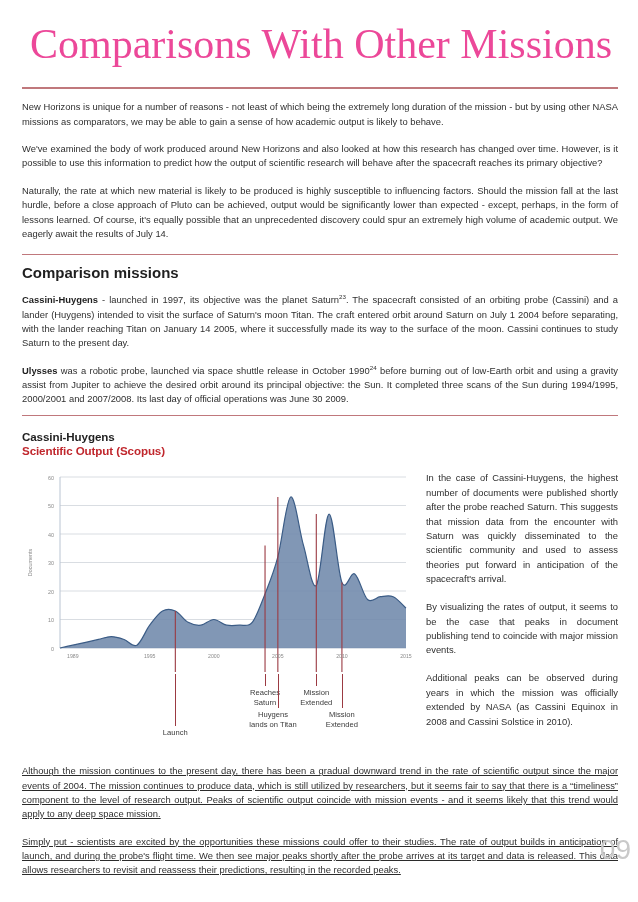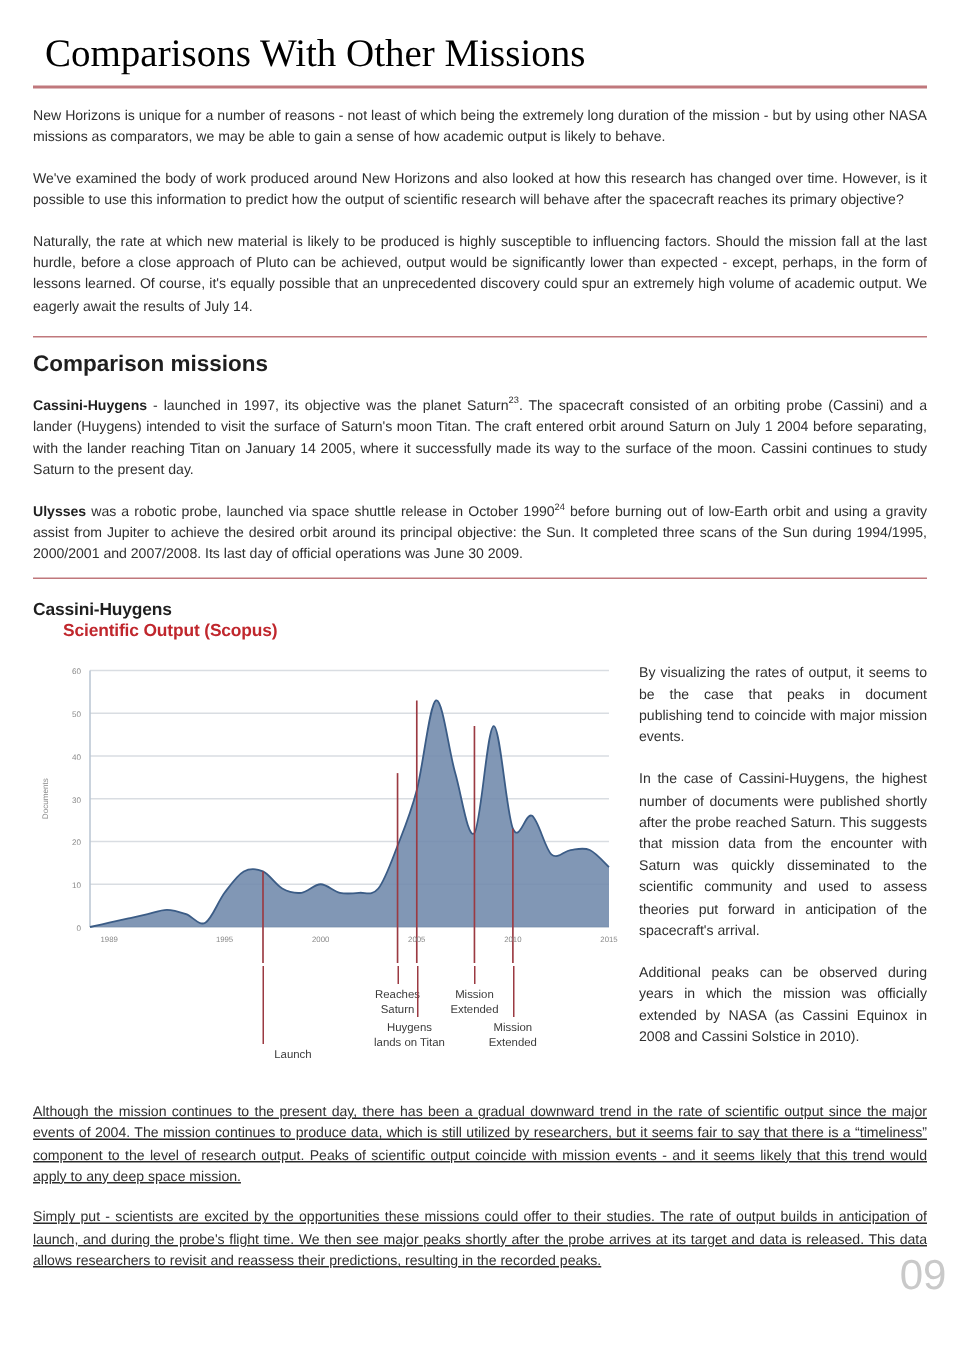--- a/index.html
+++ b/index.html
@@ -22,26 +22,26 @@
   .inner {
     position: absolute;
     left: 22px;
     top: 22px;
     width: 596px;
   }
 
   
   .page-title {
     font-family: "Liberation Serif", serif;
-    font-size: 26px;
+    font-size: 42px;
     font-weight: 400;
     line-height: 1.08;
     letter-spacing: 0px;
-    color: #000000;
-    margin: 0 0 7px 8px;
+    color: #ec4899;
+    margin: 0 0 20px 8px;
     white-space: nowrap;
   }
   .rule-thick {
     height: 2px;
     background: #c0787c;
     width: 100%;
     margin: 0 0 11px 0;
   }
   .rule-thin {
     height: 1px;
@@ -75,21 +75,20 @@
     font-weight: bold;
     color: #1f1f1f;
     letter-spacing: -0.1px;
   }
   .chart-subtitle {
     font-size: 11.6px;
     font-weight: bold;
     color: #c0272d;
     letter-spacing: -0.1px;
     margin-top: 1px;
-    margin-left: 20px;
   }
 
   
   .chart-row {
     display: flex;
     align-items: flex-start;
     margin-top: 12px;
   }
   .chart-col {
     position: relative;
@@ -204,39 +203,39 @@
               <text x="50.81481481481482" y="189" text-anchor="middle" font-size="5.2" fill="#8a8a8a" font-family="&quot;Liberation Sans&quot;, sans-serif">1989</text>
               <text x="127.7037037037037" y="189" text-anchor="middle" font-size="5.2" fill="#8a8a8a" font-family="&quot;Liberation Sans&quot;, sans-serif">1995</text>
               <text x="191.77777777777777" y="189" text-anchor="middle" font-size="5.2" fill="#8a8a8a" font-family="&quot;Liberation Sans&quot;, sans-serif">2000</text>
               <text x="255.85185185185185" y="189" text-anchor="middle" font-size="5.2" fill="#8a8a8a" font-family="&quot;Liberation Sans&quot;, sans-serif">2005</text>
               <text x="319.9259259259259" y="189" text-anchor="middle" font-size="5.2" fill="#8a8a8a" font-family="&quot;Liberation Sans&quot;, sans-serif">2010</text>
               <text x="384" y="189" text-anchor="middle" font-size="5.2" fill="#8a8a8a" font-family="&quot;Liberation Sans&quot;, sans-serif">2015</text>
             </svg>
         </div>
         <div class="annot-area" id="annot-area">
             <div style="position: absolute; left: 153.3px; top: 0px; width: 1px; height: 52px; background: rgb(155, 58, 66);"></div>
-            <div class="annot" style="left: 153.3px; top: 54px; margin-left: 20px;">Launch</div>
+            <div class="annot" style="left: 153.3px; top: 54px;">Launch</div>
             <div style="position: absolute; left: 243px; top: 0px; width: 1px; height: 12px; background: rgb(155, 58, 66);"></div>
             <div class="annot" style="left: 243px; top: 14px;">Reaches
 Saturn</div>
             <div style="position: absolute; left: 255.9px; top: 0px; width: 1px; height: 34px; background: rgb(155, 58, 66);"></div>
             <div class="annot" style="left: 251px; top: 36px;">Huygens
 lands on Titan</div>
             <div style="position: absolute; left: 294.3px; top: 0px; width: 1px; height: 12px; background: rgb(155, 58, 66);"></div>
             <div class="annot" style="left: 294.3px; top: 14px;">Mission
 Extended</div>
             <div style="position: absolute; left: 319.9px; top: 0px; width: 1px; height: 34px; background: rgb(155, 58, 66);"></div>
             <div class="annot" style="left: 319.9px; top: 36px;">Mission
 Extended</div>
           </div>
       </div>
 
       <div class="side-col">
+        <p>In the case of Cassini-Huygens, the highest number of documents were published shortly after the probe reached Saturn. This suggests that mission data from the encounter with Saturn was quickly disseminated to the scientific community and used to assess theories put forward in anticipation of the spacecraft's arrival.</p>
         <p>By visualizing the rates of output, it seems to be the case that peaks in document publishing tend to coincide with major mission events.</p>
-        <p>In the case of Cassini-Huygens, the highest number of documents were published shortly after the probe reached Saturn. This suggests that mission data from the encounter with Saturn was quickly disseminated to the scientific community and used to assess theories put forward in anticipation of the spacecraft's arrival.</p>
         <p>Additional peaks can be observed during years in which the mission was officially extended by NASA (as Cassini Equinox in 2008 and Cassini Solstice in 2010).</p>
       </div>
     </div>
 
     <div class="footer-copy">
       <p class="body">Although the mission continues to the present day, there has been a gradual downward trend in the rate of scientific output since the major events of 2004. The mission continues to produce data, which is still utilized by researchers, but it seems fair to say that there is a “timeliness” component to the level of research output. Peaks of scientific output coincide with mission events - and it seems likely that this trend would apply to any deep space mission.</p>
       <p class="body last">Simply put - scientists are excited by the opportunities these missions could offer to their studies. The rate of output builds in anticipation of launch, and during the probe's flight time. We then see major peaks shortly after the probe arrives at its target and data is released. This data allows researchers to revisit and reassess their predictions, resulting in the recorded peaks.</p>
     </div>
 
   </div>

